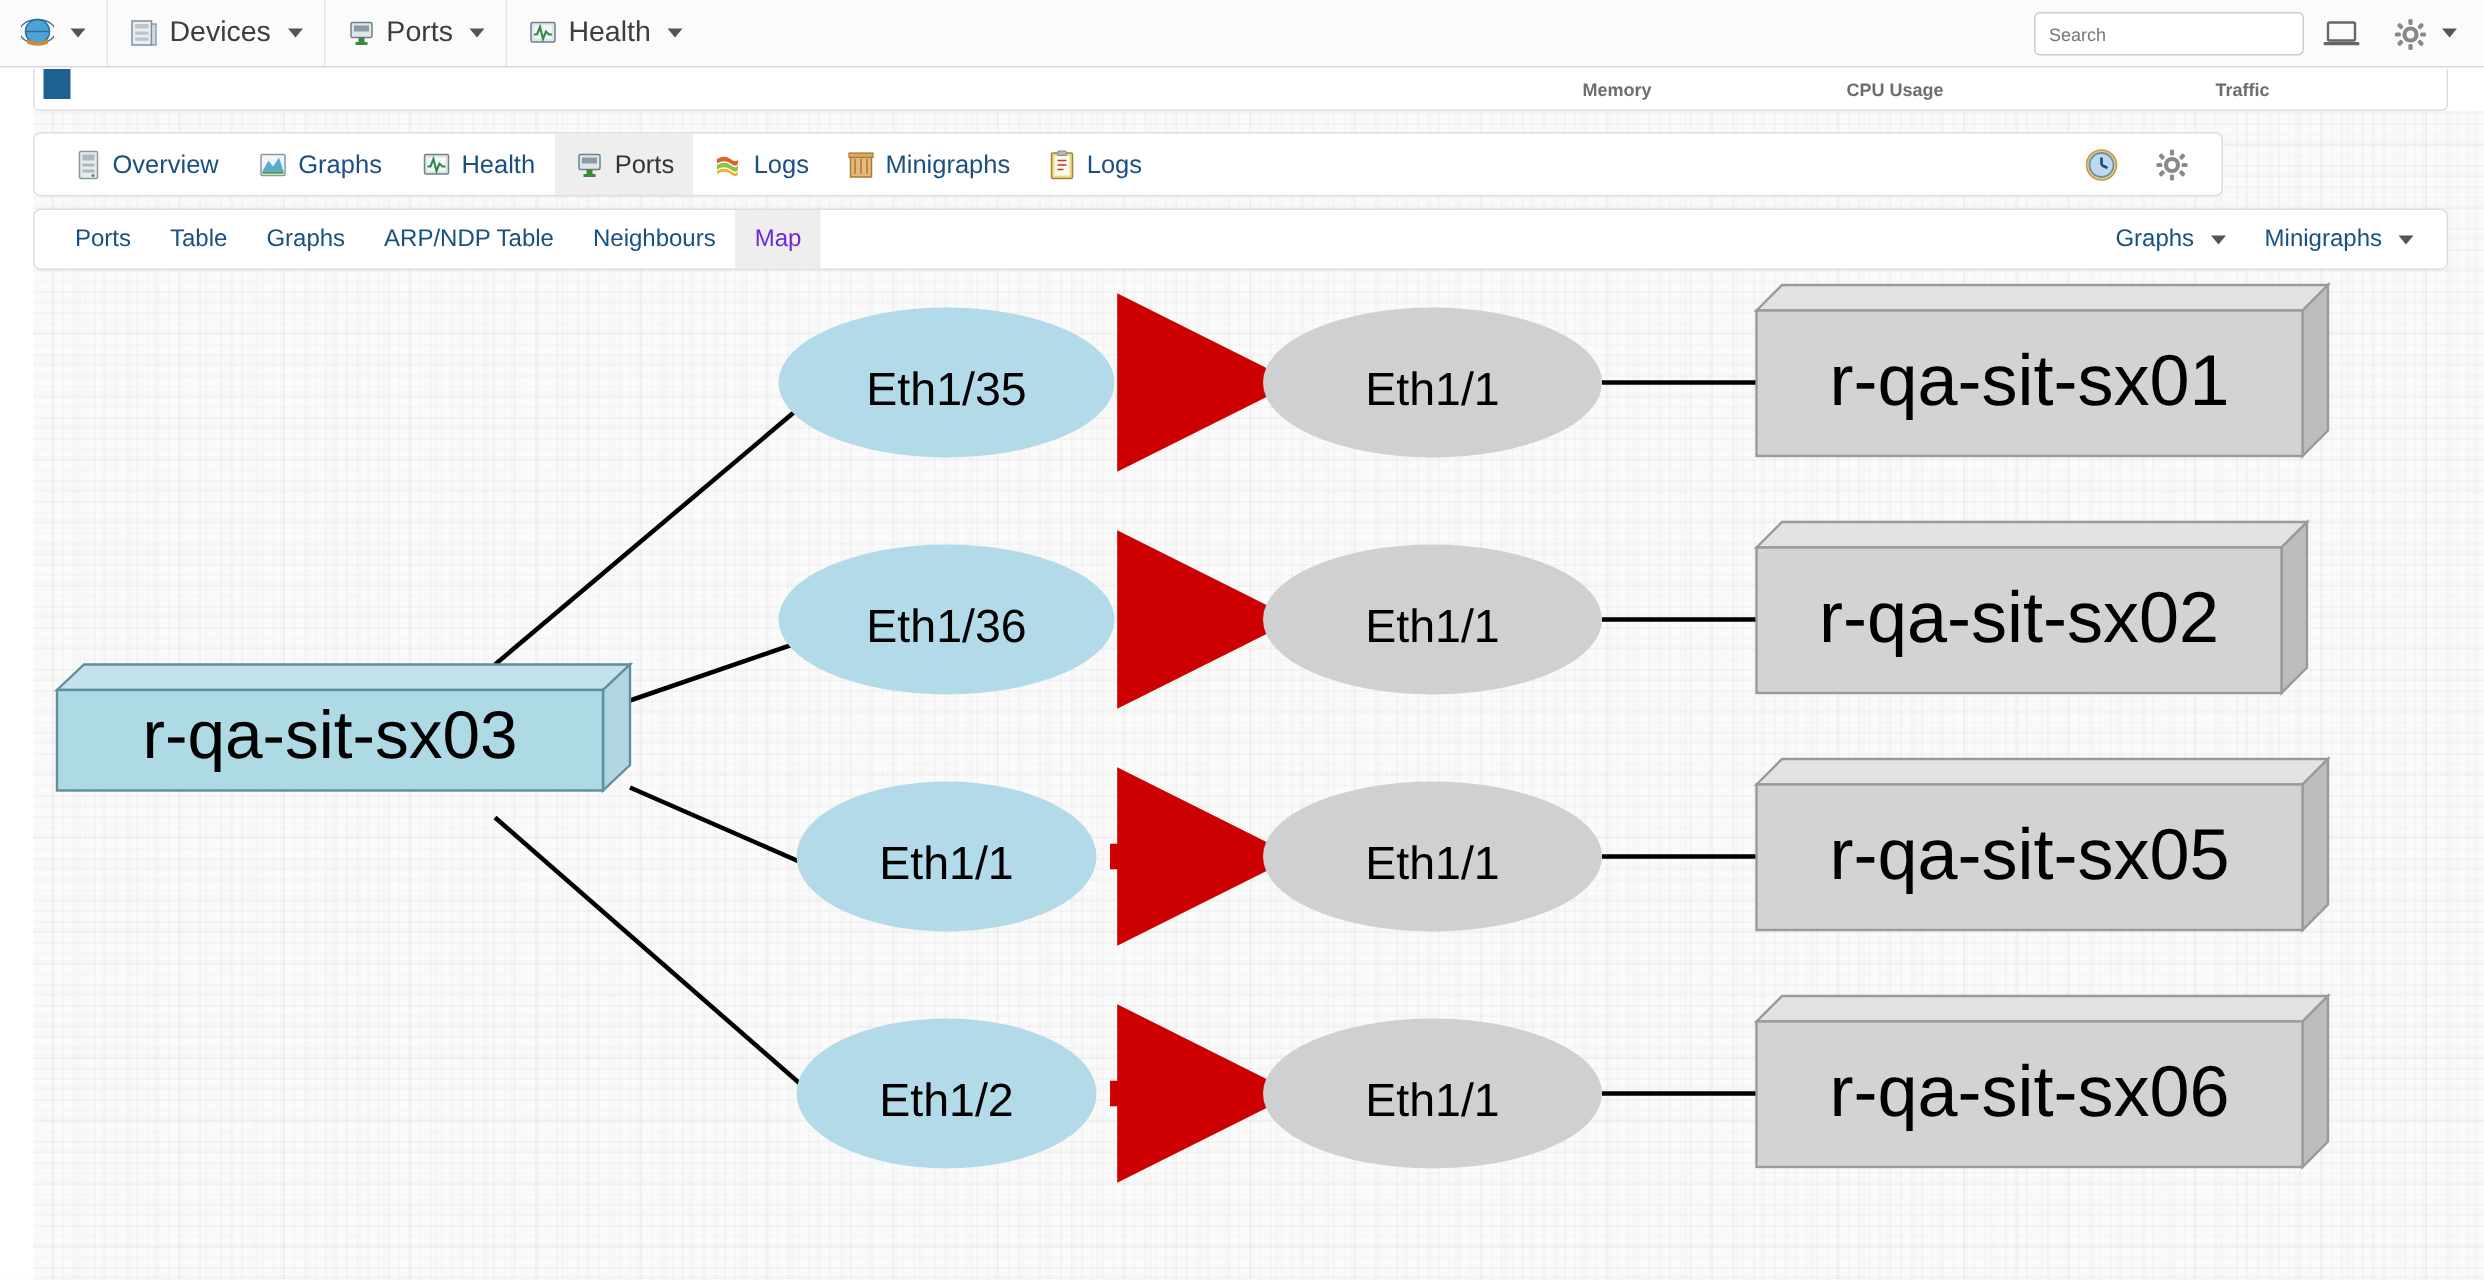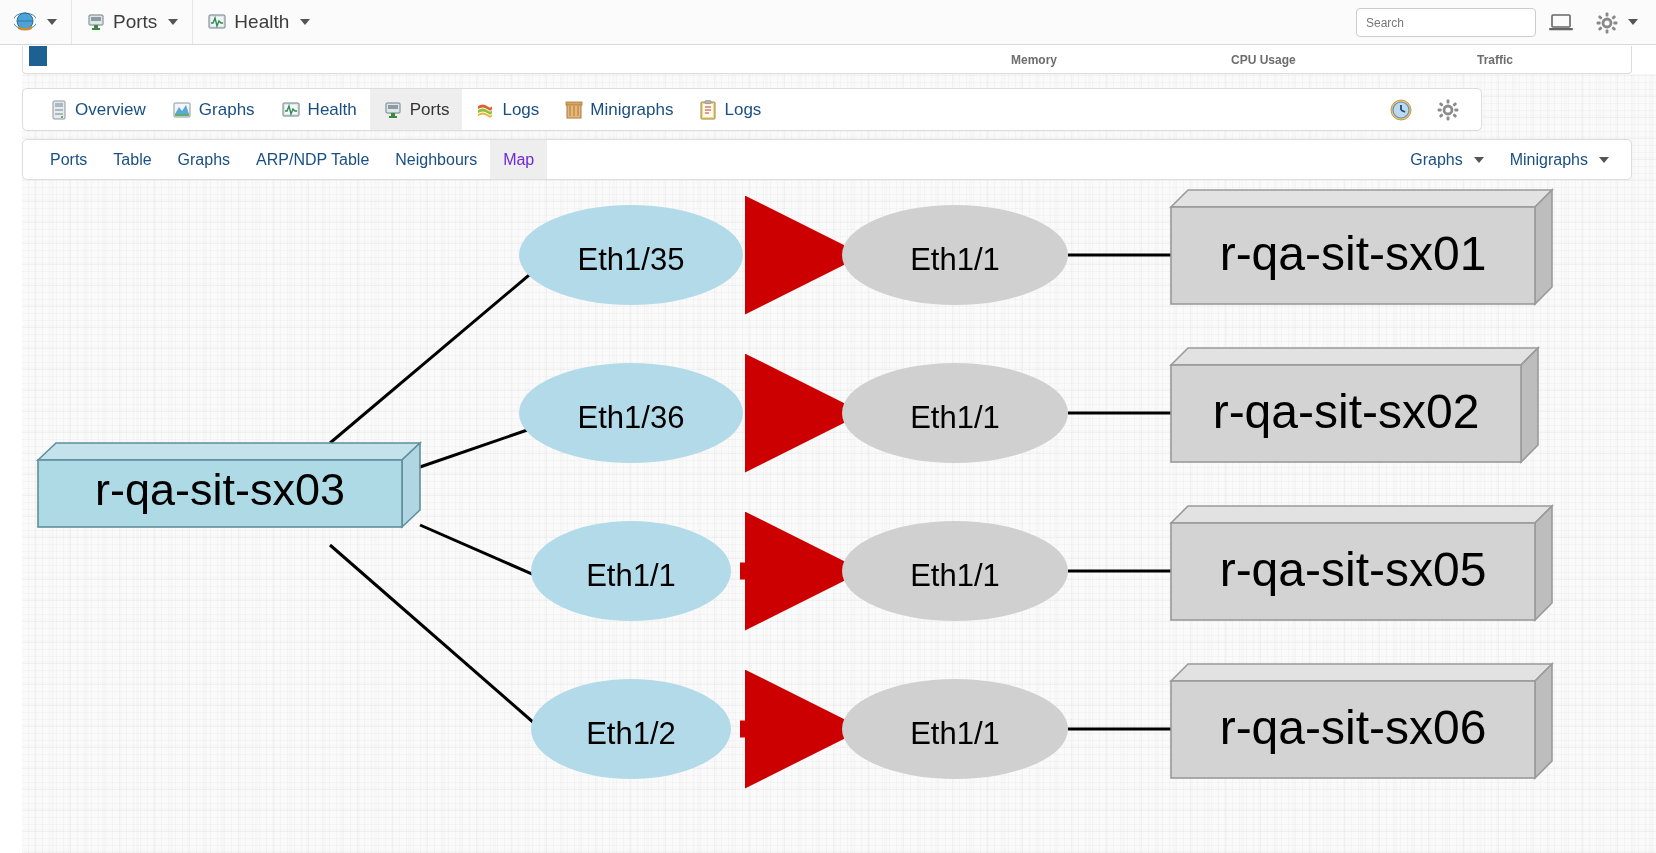--- a/index.html
+++ b/index.html
@@ -217,20 +217,33 @@
     <span class="ico">
       <svg width="22" height="22" viewBox="0 0 22 22">
         <circle cx="11" cy="10" r="8" fill="#4da3d8" stroke="#2c6f9b" stroke-width="1"></circle>
         <path d="M3 10 h16 M11 2 a12 8 0 0 1 0 16 a12 8 0 0 1 0 -16" fill="none" stroke="#2c6f9b" stroke-width="0.9"></path>
         <path d="M4 15 q7 4 14 0 l0 3 q-7 3 -14 0 z" fill="#c98a3a"></path>
       </svg>
     </span>
     <span class="caret"></span>
   </div>
 
+  <div class="nav-cell">
+    <span class="ico">
+      <svg width="20" height="20" viewBox="0 0 20 20">
+        <rect x="2" y="2" width="13" height="16" fill="#e9eef2" stroke="#7d8e99" stroke-width="1"></rect>
+        <rect x="4" y="4" width="9" height="3" fill="#b9c7d0"></rect>
+        <rect x="4" y="9" width="9" height="2.2" fill="#b9c7d0"></rect>
+        <rect x="4" y="13" width="9" height="2.2" fill="#b9c7d0"></rect>
+        <rect x="15" y="4" width="3" height="14" fill="#cfd9e0" stroke="#7d8e99" stroke-width="0.8"></rect>
+      </svg>
+    </span>
+    <span>Devices</span>
+    <span class="caret"></span>
+  </div>
 
   <div class="nav-cell">
     <span class="ico">
       <svg width="20" height="20" viewBox="0 0 20 20">
         <rect x="3" y="3" width="14" height="10" rx="1" fill="#dfe6ea" stroke="#70808a" stroke-width="1"></rect>
         <rect x="5" y="5" width="10" height="4" fill="#8b9aa3"></rect>
         <rect x="8" y="13" width="4" height="4" fill="#3b8a3b"></rect>
         <path d="M6 17 h8" stroke="#3b8a3b" stroke-width="2"></path>
       </svg>
     </span>
@@ -278,21 +291,21 @@
     </svg>
   </span>
   <span id="nav-gear-caret" class="caret"></span>
 </div>
 
 <div id="page-bg"></div>
 <div id="left-strip"></div>
 
 <div id="top-partial">
   <div id="top-partial-bar"></div>
-  <div class="mini-head" style="left:988px;">Memory</div>
+  <div class="mini-head" style="left:1032px;">Memory</div>
   <div class="mini-head" style="left:1208px;">CPU Usage</div>
   <div class="mini-head" style="left:1454px;">Traffic</div>
 </div>
 
 <div id="tabbar">
 
   <div class="tab first">
     <span class="ico">
       <svg width="18" height="20" viewBox="0 0 18 20">
         <rect x="3" y="1" width="12" height="18" rx="1" fill="#e7ebee" stroke="#8b97a0" stroke-width="1"></rect>

